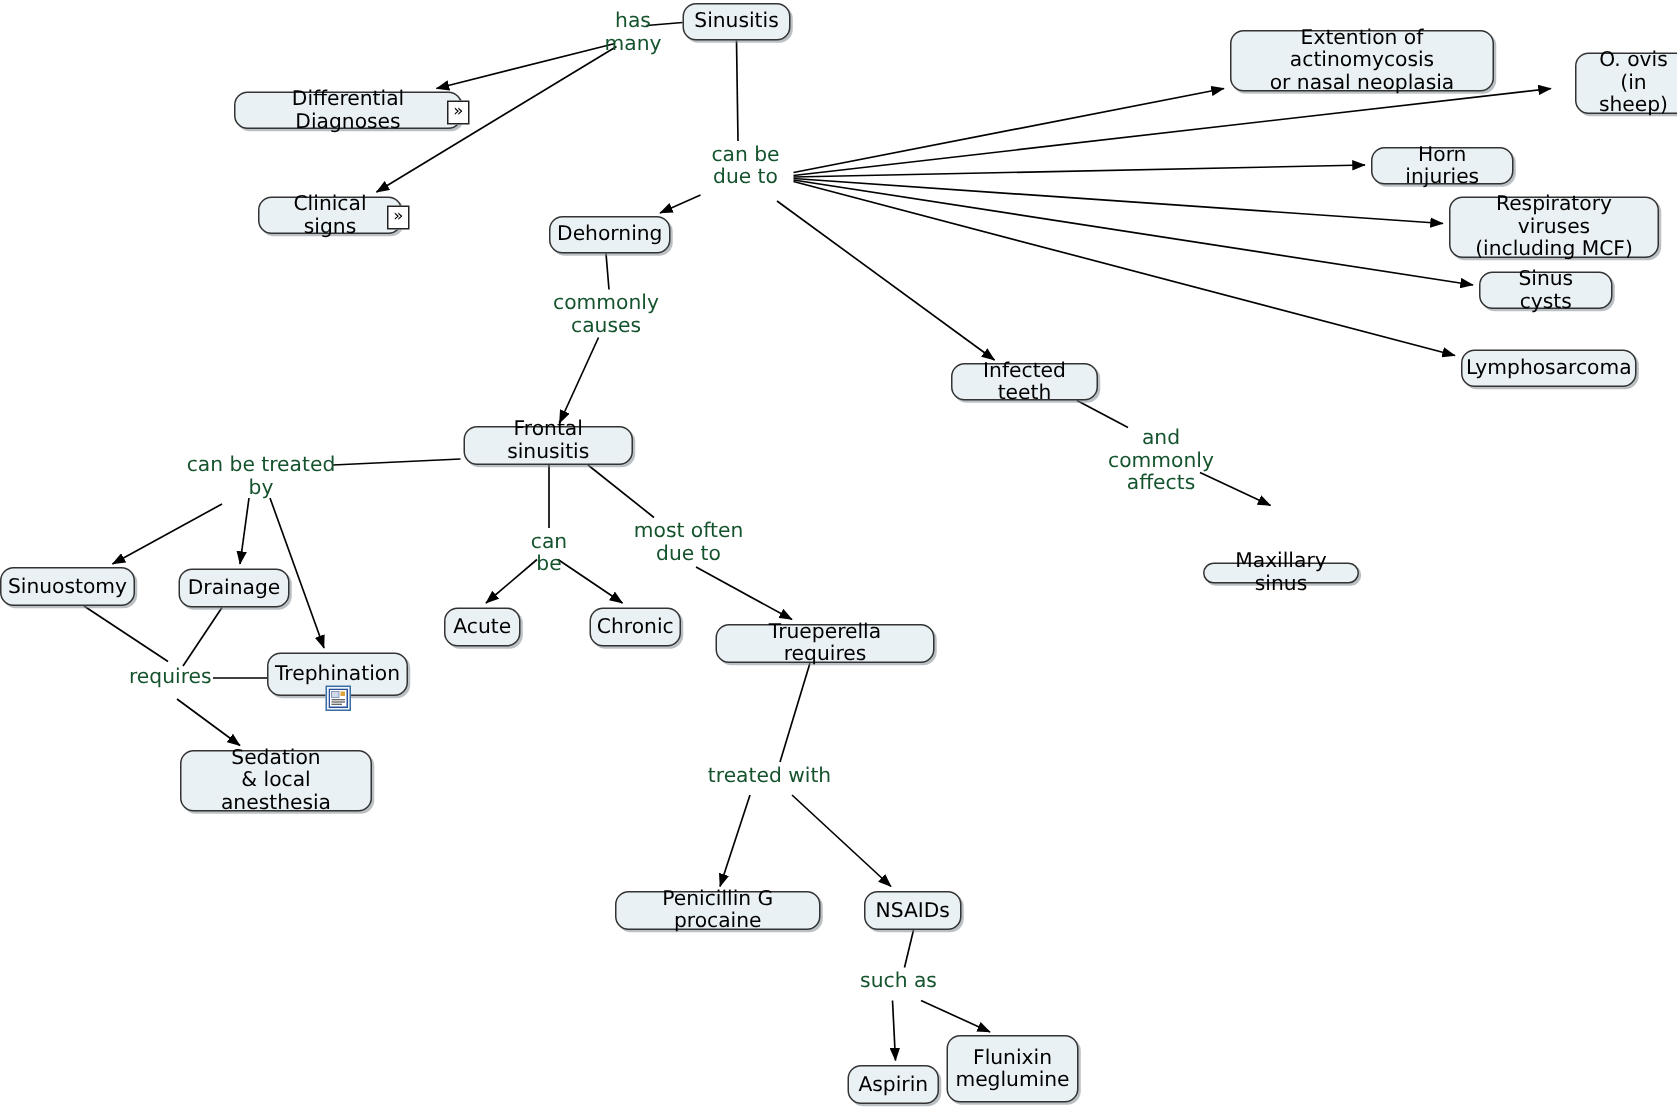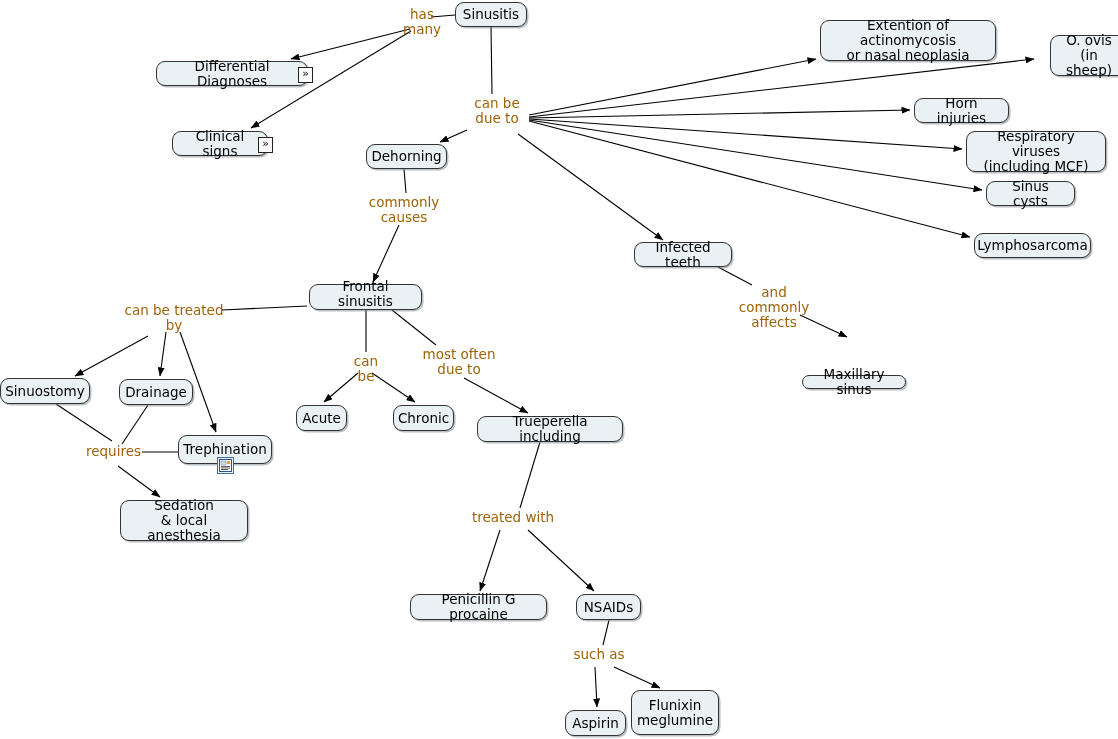--- a/index.html
+++ b/index.html
@@ -47,21 +47,21 @@
     z-index: 5;
   }
   .node-label {
     display: block;
     white-space: pre-line;
   }
   .edge-label {
     position: absolute;
     font-size: 13.5px;
     line-height: 15px;
-    color: #a16207;
+    color: #14532d;
     text-align: center;
     white-space: pre-line;
     background: transparent;
     z-index: 4;
     cursor: default;
   }
   
   .badge-chevron {
     position: absolute;
     width: 13px;
@@ -169,21 +169,21 @@
           <rect x="8" y="2" width="3" height="3" fill="#e0a33c"></rect>
           <line x1="2" y1="7.5" x2="11" y2="7.5" stroke="#333" stroke-width="0.8"></line>
           <line x1="2" y1="9" x2="11" y2="9" stroke="#333" stroke-width="0.8"></line>
           <line x1="2" y1="10.5" x2="9" y2="10.5" stroke="#333" stroke-width="0.8"></line>
         </svg>
       </div>
       <div class="node" style="left: 120px; top: 500px; width: 128px; height: 41px;"><span class="node-label">Sedation
 &amp; local anesthesia</span></div>
       <div class="node" style="left: 296px; top: 405px; width: 51px; height: 26px;"><span class="node-label">Acute</span></div>
       <div class="node" style="left: 393px; top: 405px; width: 61px; height: 26px;"><span class="node-label">Chronic</span></div>
-      <div class="node" style="left: 477px; top: 416px; width: 146px; height: 26px;"><span class="node-label">Trueperella including</span></div>
+      <div class="node" style="left: 477px; top: 416px; width: 146px; height: 26px;"><span class="node-label">Trueperella requires</span></div>
       <div class="node" style="left: 410px; top: 594px; width: 137px; height: 26px;"><span class="node-label">Penicillin G procaine</span></div>
       <div class="node" style="left: 576px; top: 594px; width: 65px; height: 26px;"><span class="node-label">NSAIDs</span></div>
       <div class="node" style="left: 565px; top: 710px; width: 61px; height: 26px;"><span class="node-label">Aspirin</span></div>
       <div class="node" style="left: 631px; top: 690px; width: 88px; height: 45px;"><span class="node-label">Flunixin
 meglumine</span></div>
     </div>
   <div id="edge-labels-group">
       <div class="edge-label" style="left: 398px; top: 7px; width: 48px;">has
 many</div>
       <div class="edge-label" style="left: 466px; top: 96px; width: 62px;">can be

